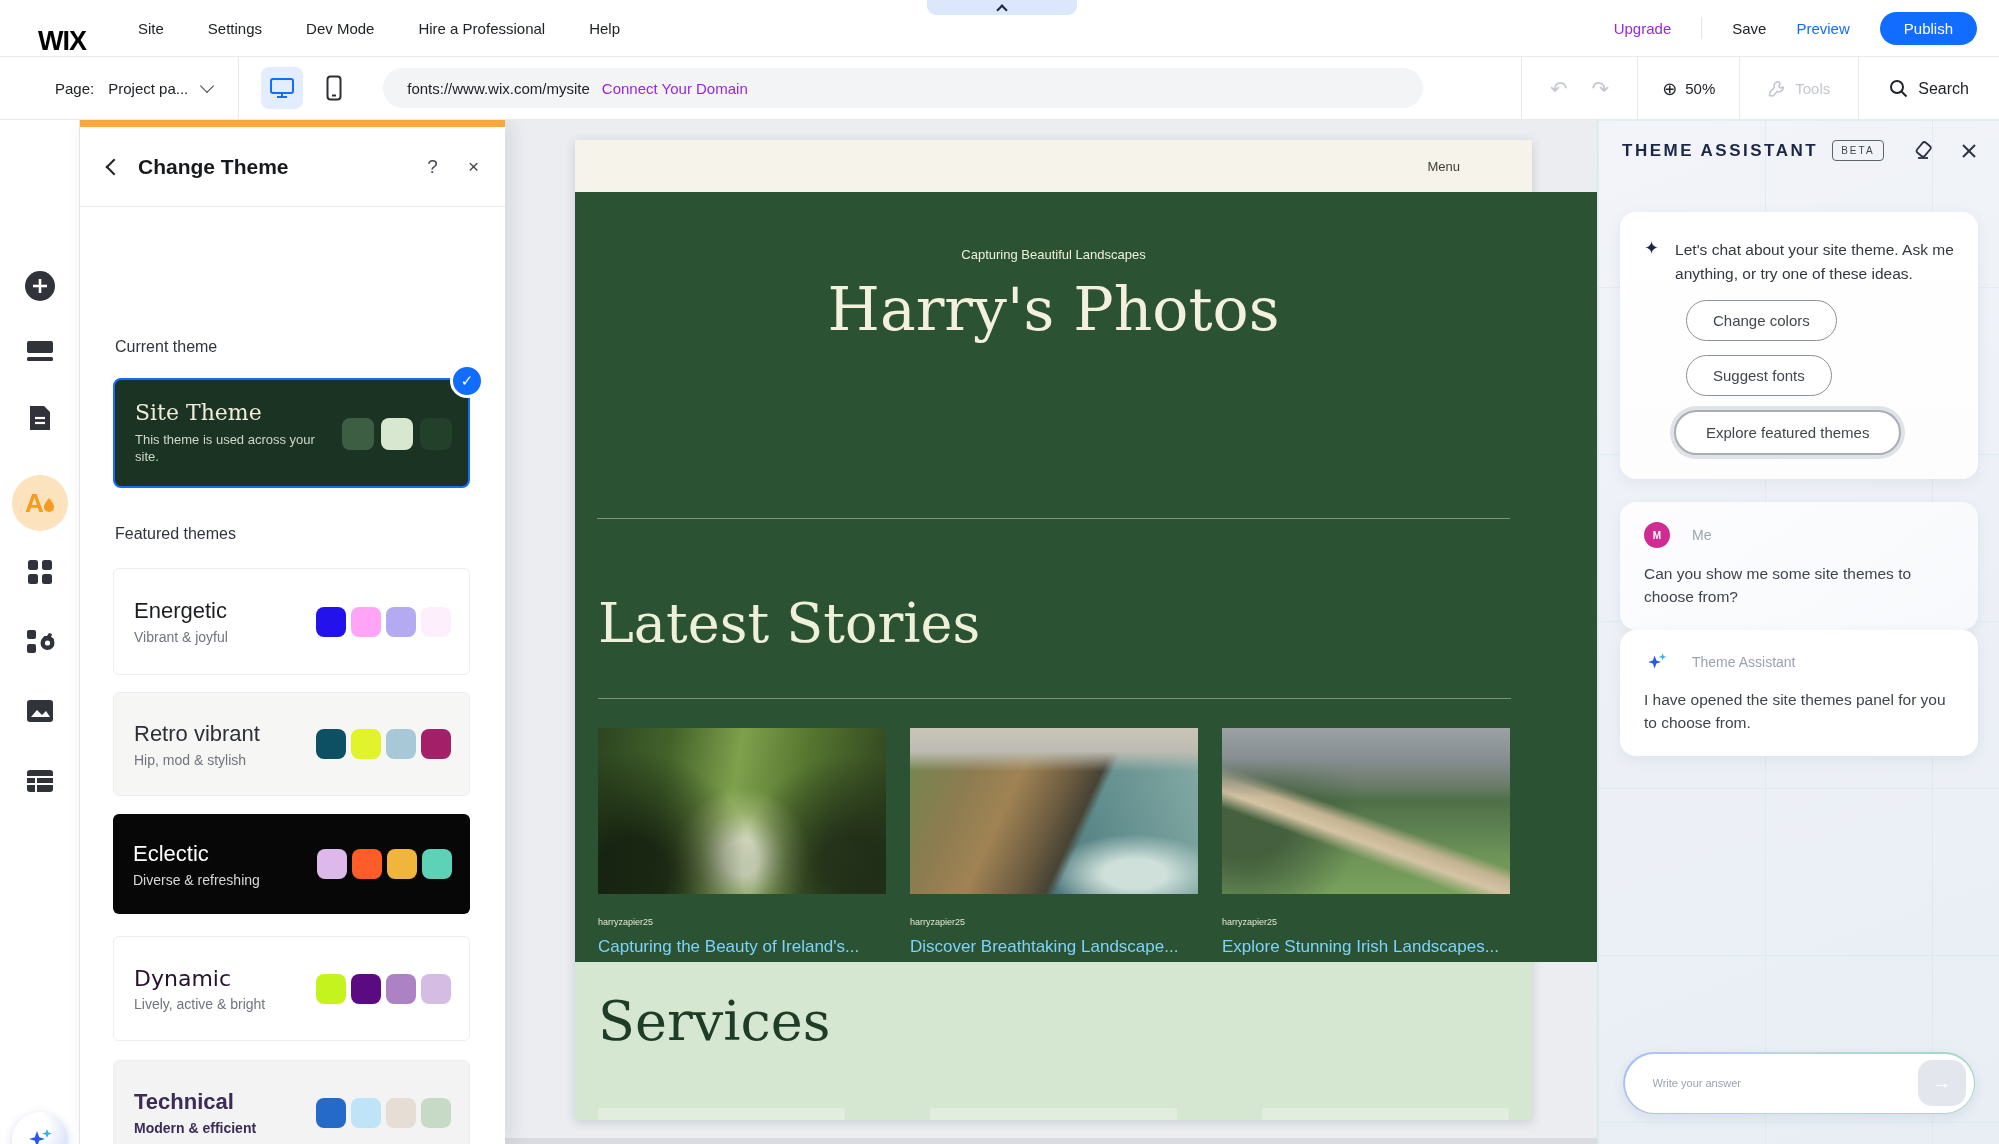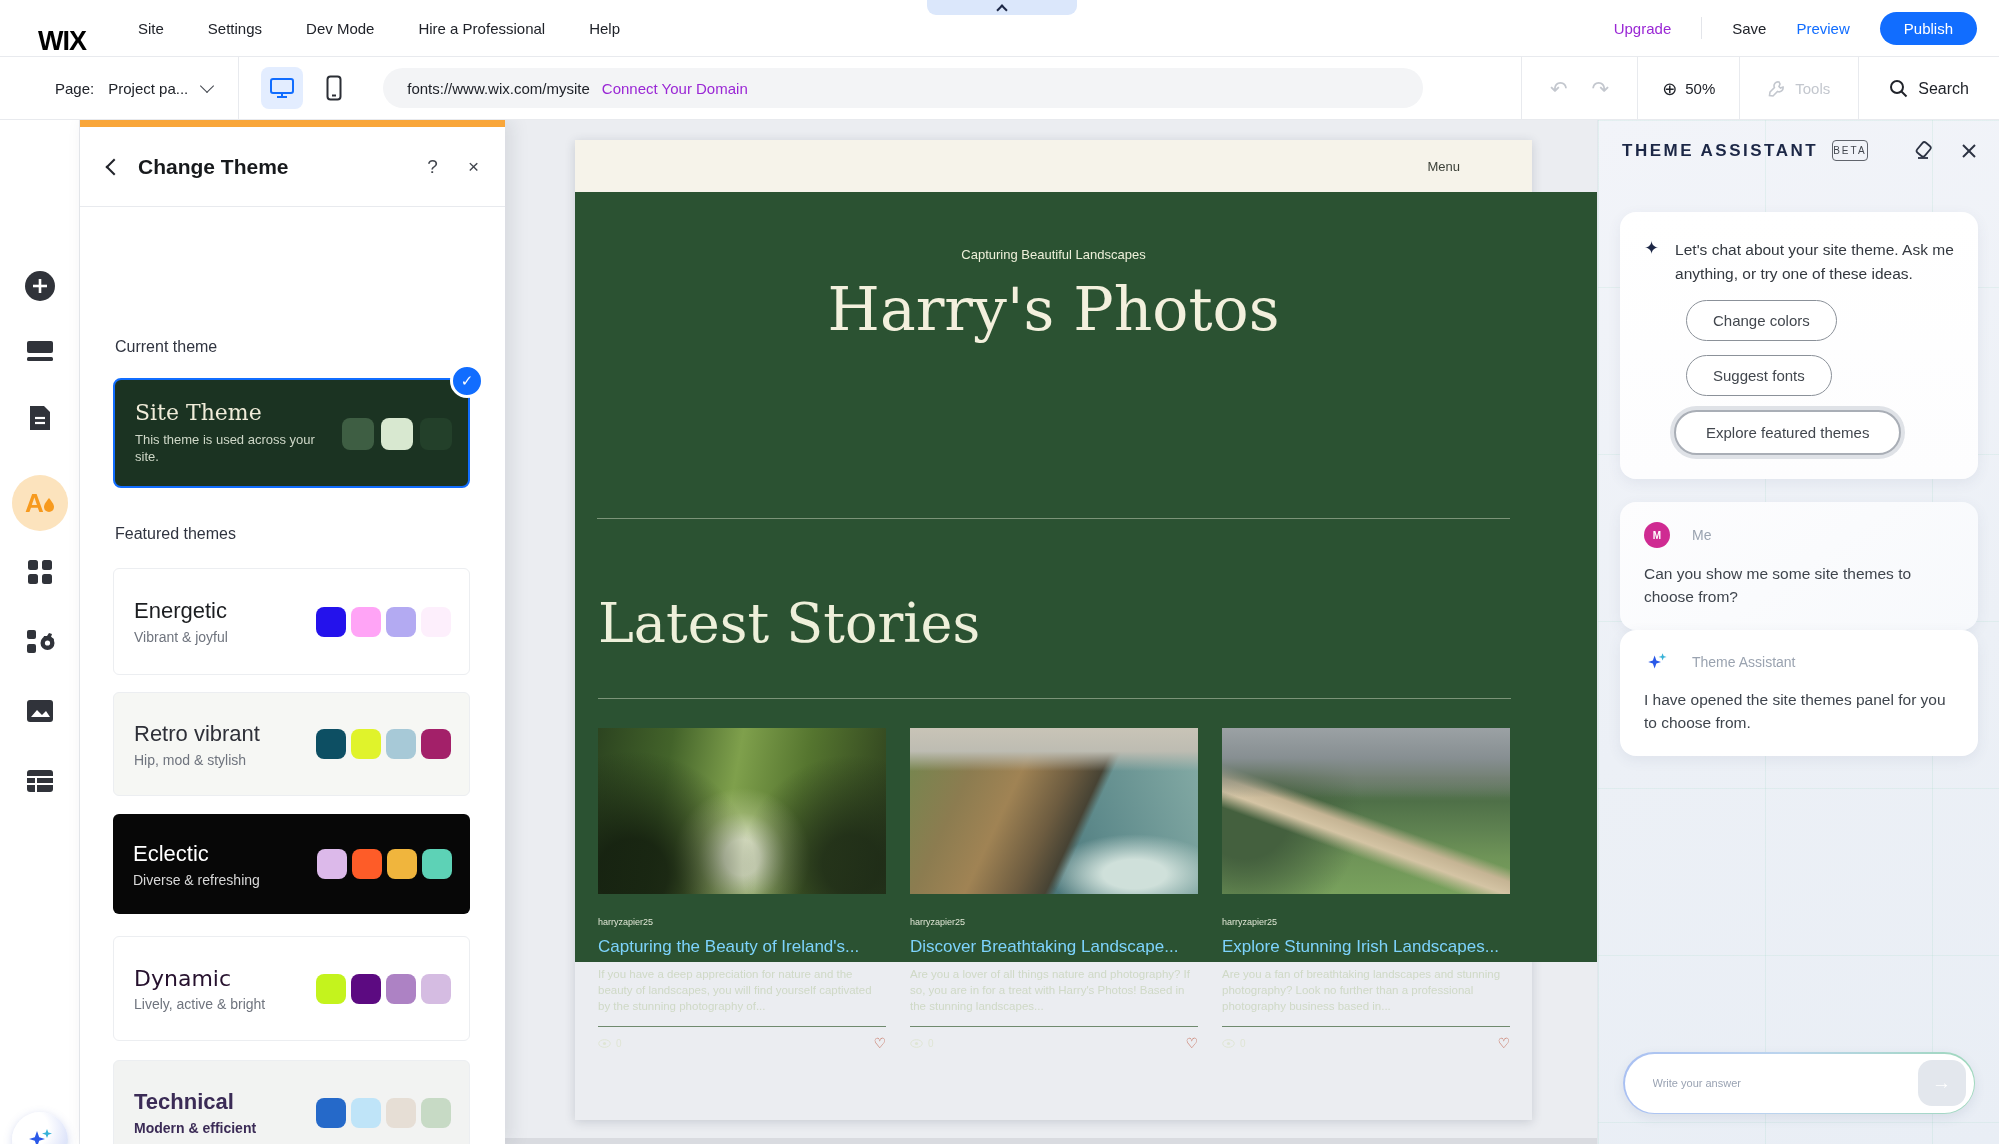--- a/index.html
+++ b/index.html
@@ -108,21 +108,21 @@
     linear-gradient(180deg, #6e7f70 28%, #4f7048 44%, #5d8050 60%, #6f9458 78%, #79a25d 100%); }
 
   
   .assistant { position:absolute; left:1597px; top:120px; width:402px; height:1024px; border-left:1px solid #e2e6ec; z-index:30;
     background:
       repeating-linear-gradient(90deg, rgba(140,210,185,.16) 0 1px, transparent 1px 167px),
       repeating-linear-gradient(180deg, rgba(140,210,185,.14) 0 1px, transparent 1px 167px),
       linear-gradient(160deg,#f2f4f9 0%, #ecf0f6 55%, #e9eef5 100%); }
   .asst-head { position:absolute; left:24px; top:20px; right:22px; display:flex; align-items:center; }
   .asst-title { font-size:17px; font-weight:700; letter-spacing:2.5px; color:#1c2746; }
-  .beta-badge { margin-left:14px; font-size:10px; letter-spacing:2px; color:#42464e; border:1px solid #60646c; border-radius:4px; padding:4px 0; }
+  .beta-badge { margin-left:14px; font-size:10px; letter-spacing:2px; color:#42464e; border:1px solid #60646c; border-radius:4px; padding:4px 8px; }
   .asst-head-icons { position:absolute; right:0; display:flex; gap:26px; align-items:center; }
 
   .asst-card { position:absolute; left:22px; width:358px; background:#fff; border-radius:16px; box-shadow:0 4px 14px rgba(60,80,120,.08); }
   .intro-card { top:92px; padding:26px 24px 24px 24px; background:linear-gradient(180deg,#ffffff 0%, #fdfdfe 100%); }
   .intro-row { display:flex; gap:16px; }
   .spark { color:#1c2746; font-size:18px; line-height:20px; }
   .intro-text { font-size:15.5px; line-height:24px; color:#33383f; width:280px; }
   .sugg { display:block; margin:14px 0 0 42px; border:1.5px solid #8b9199; background:#fff; color:#42474e; font-size:15px; border-radius:24px; padding:11px 26px; cursor:pointer; font-family:"Liberation Sans",sans-serif; }
   .sugg.selected { border:2px solid #a9aeb6; box-shadow:0 0 0 4px #dfe2e7; margin-left:30px; padding:12px 30px; }
 
@@ -448,20 +448,26 @@
                 <ellipse cx="6.5" cy="4.5" rx="5.8" ry="3.8" fill="none" stroke="#dfe5d4" stroke-width="1"></ellipse>
                 <circle cx="6.5" cy="4.5" r="1.6" fill="#dfe5d4"></circle>
               </svg>
               <span>0</span>
             </span>
             <span class="heart">♡</span>
           </div>
         </article>
       </div>
 
+      <div class="services-sec">
+        <div class="services-title">Services</div>
+        <div class="svc-ph" style="left:23px"></div>
+        <div class="svc-ph" style="left:355px"></div>
+        <div class="svc-ph" style="left:687px"></div>
+      </div>
     </div>
   </main>
 
   <aside class="assistant">
     <div class="asst-head">
       <span class="asst-title">THEME ASSISTANT</span>
       <span class="beta-badge">BETA</span>
       <span class="asst-head-icons">
         <svg width="21" height="21" viewBox="0 0 21 21">
           <rect x="5" y="3" width="10" height="13" rx="2.5" fill="none" stroke="#2b3242" stroke-width="1.8" transform="rotate(40 10 9)"></rect>

